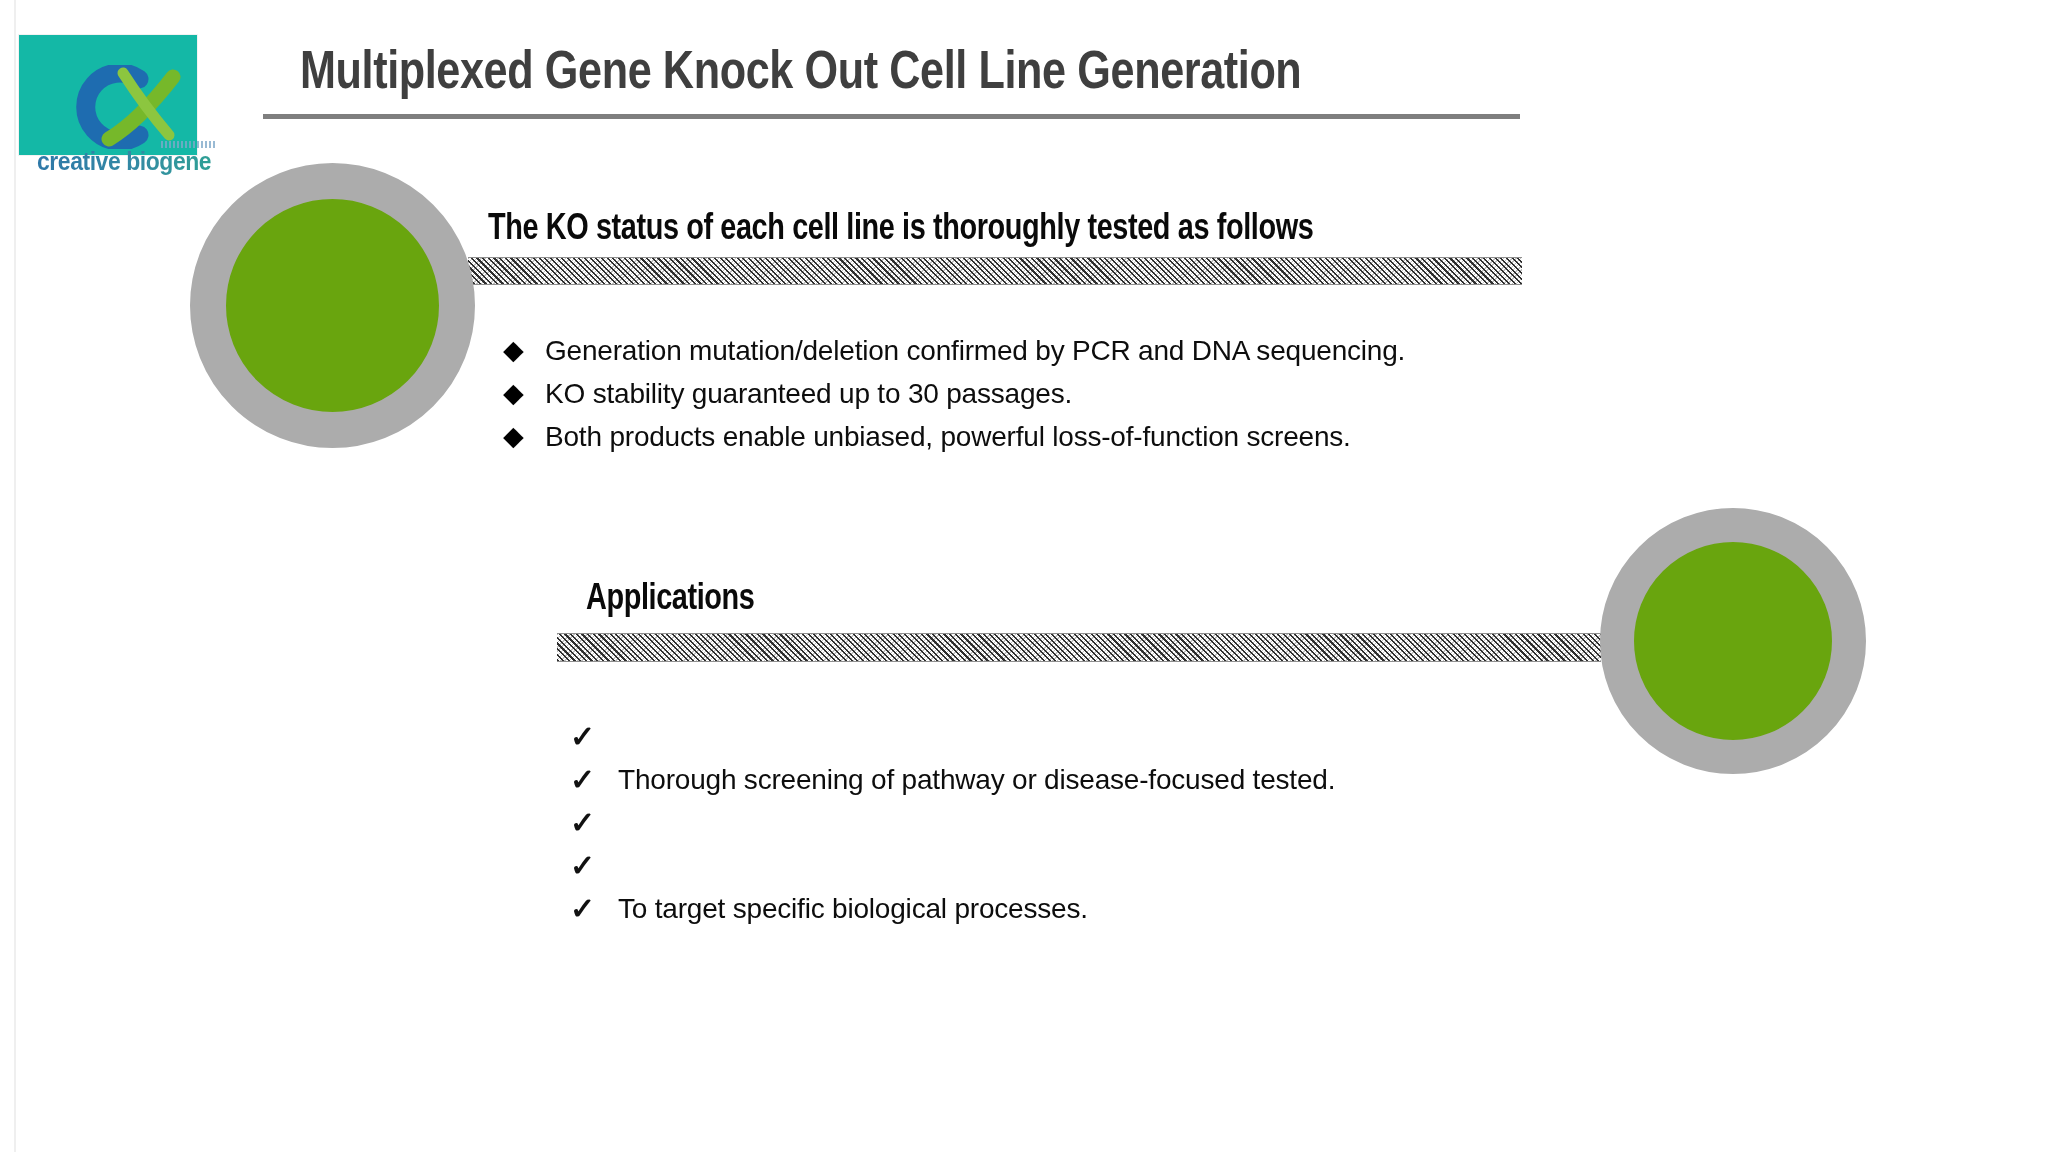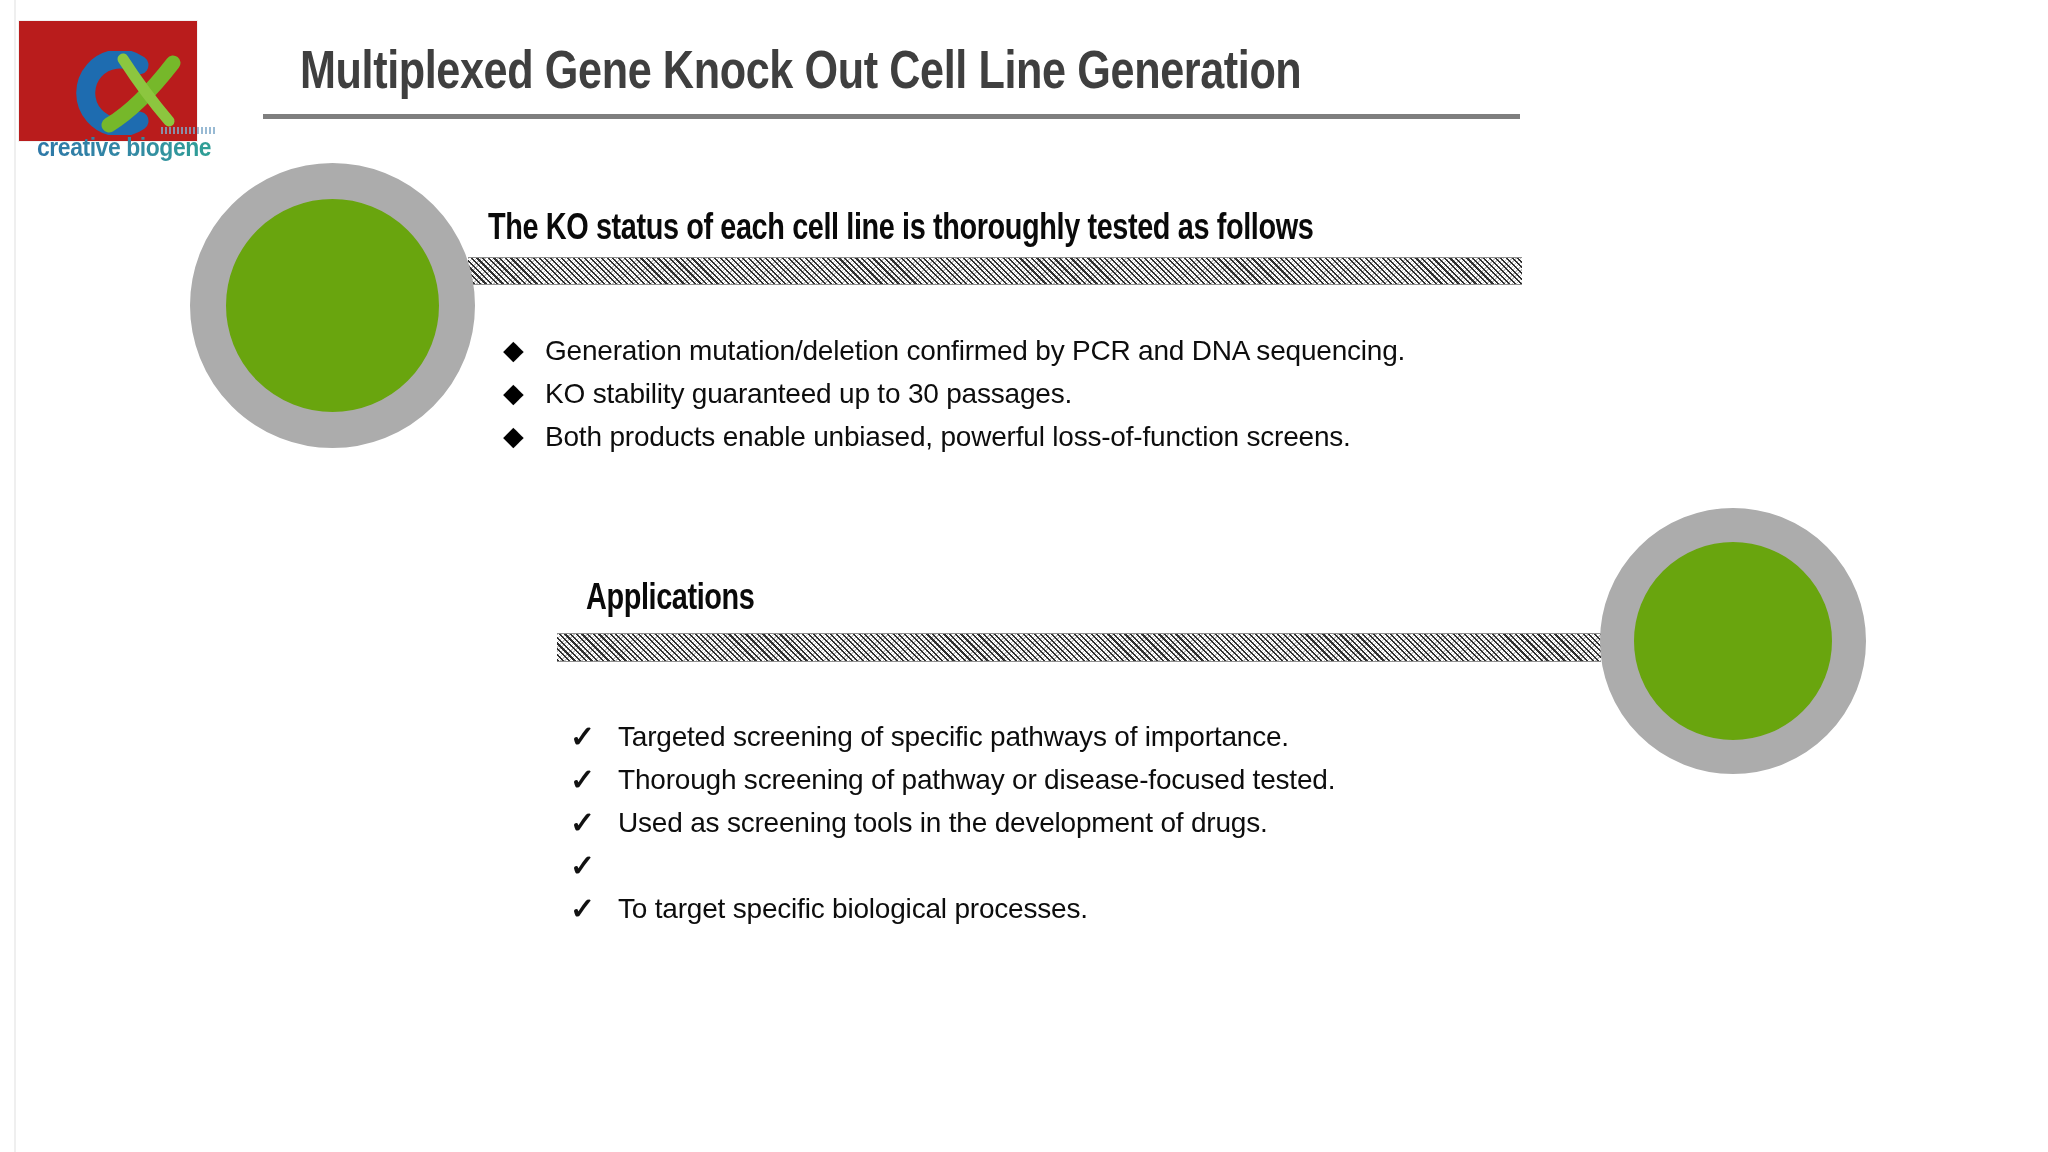--- a/index.html
+++ b/index.html
@@ -11,22 +11,22 @@
     font-family:"Liberation Sans", sans-serif;
     color:#0d0d0d;
   }
   
   .edge-line{
     position:absolute;left:14px;top:0;width:2px;height:1152px;
     background:#efefef;
   }
   
   .logo-box{
-    position:absolute;left:18px;top:20px;width:178px;height:120px;
-    background:#b91c1c;border:1px solid #f2f2f2;
+    position:absolute;left:18px;top:34px;width:178px;height:120px;
+    background:#14b8a6;border:1px solid #f2f2f2;
   }
   .logo-art{position:absolute;left:32px;top:30px;width:150px;height:84px;}
   .logo-wordmark{
     position:absolute;left:18px;top:112px;
     font-size:25px;font-weight:bold;letter-spacing:-0.5px;white-space:nowrap;
     color:#33809f;
     background:linear-gradient(90deg,#2e78a8 0%,#3389a4 55%,#2fa095 100%);
     -webkit-background-clip:text;background-clip:text;-webkit-text-fill-color:transparent;
     transform:scaleX(0.92);transform-origin:left center;
   }
@@ -132,29 +132,27 @@
       <span>Both products enable unbiased, powerful loss-of-function screens.</span>
     </div>
   </div>
 
   <div class="section-heading apps-heading">Applications</div>
   <div class="hatch hatch-apps"></div>
 
   <div class="list apps-list">
     <div class="row">
       <span class="bullet-check">✓</span>
-      <span>Targeted screening of specific pathways of importance.</span>
     </div>
     <div class="row">
       <span class="bullet-check">✓</span>
       <span>Thorough screening of pathway or disease-focused tested.</span>
     </div>
     <div class="row">
       <span class="bullet-check">✓</span>
-      <span>Used as screening tools in the development of drugs.</span>
     </div>
     <div class="row">
       <span class="bullet-check">✓</span>
     </div>
     <div class="row">
       <span class="bullet-check">✓</span>
       <span>To target specific biological processes.</span>
     </div>
   </div>
 

